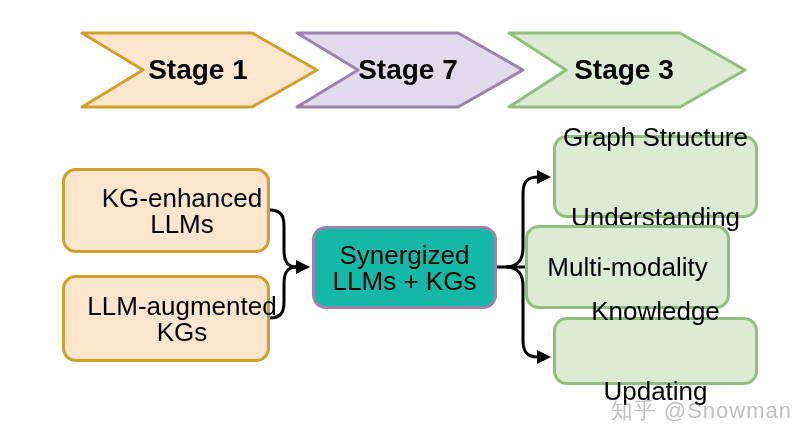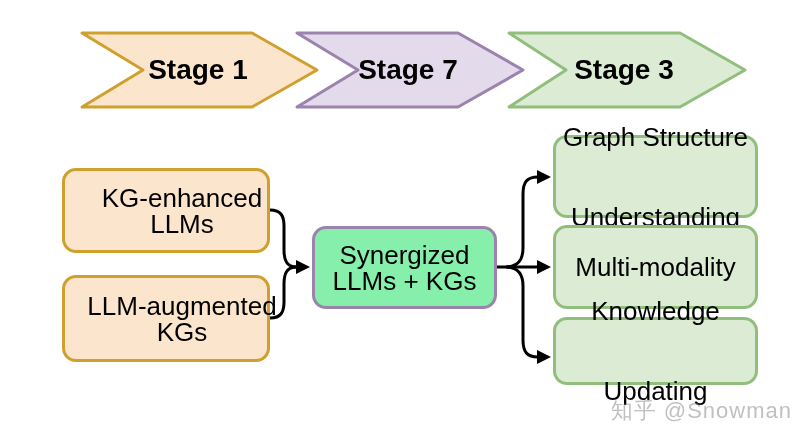--- a/index.html
+++ b/index.html
@@ -14,21 +14,21 @@
   }
   .box{
     position:absolute;border-radius:14px;border:3px solid;box-sizing:border-box;
     display:flex;flex-direction:column;align-items:center;justify-content:center;
     font-size:26px;color:#000;text-align:center;line-height:1.0;
   }
   .box span{display:block;white-space:nowrap;}
   .box.gap12 span + span{margin-top:0;}
   .box.gap10 span + span{margin-top:10px;}
   .orange{background:#FCE5CD;border-color:#CFA02E;padding-left:32px;}
-  .purple{background:#86efac;border-color:#9B83AE;text-align:right;}
+  .purple{background:#14b8a6;border-color:#9B83AE;text-align:right;}
   .green {background:#DCEBD4;border-color:#92BE7D;gap:44px;}
   .watermark{
     position:absolute;right:6px;top:396px;font-size:22px;color:rgba(130,130,130,0.5);
     white-space:nowrap;z-index:5;letter-spacing:1px;
   }
 </style>
 </head>
 <body>
 
 <div class="canvas">
@@ -72,21 +72,21 @@
 
   <div class="box purple gap12" style="left:312px;top:226px;width:185px;height:83px;">
     <span>Synergized</span>
     <span>LLMs + KGs</span>
   </div>
 
   <div class="box green gap10" style="left:553px;top:135px;width:205px;height:83px;">
     <span>Graph Structure</span>
     <span>Understanding</span>
   </div>
-  <div class="box green gap10" style="left:553px;top:225px;width:205px;height:84px;">
+  <div class="box green gap10" style="left:525px;top:225px;width:205px;height:84px;">
     <span>Multi-modality</span>
   </div>
   <div class="box green gap10" style="left:553px;top:317px;width:205px;height:68px;">
     <span>Knowledge</span>
     <span>Updating</span>
   </div>
 
   <div class="watermark">知乎 @Snowman</div>
 
 </div>

